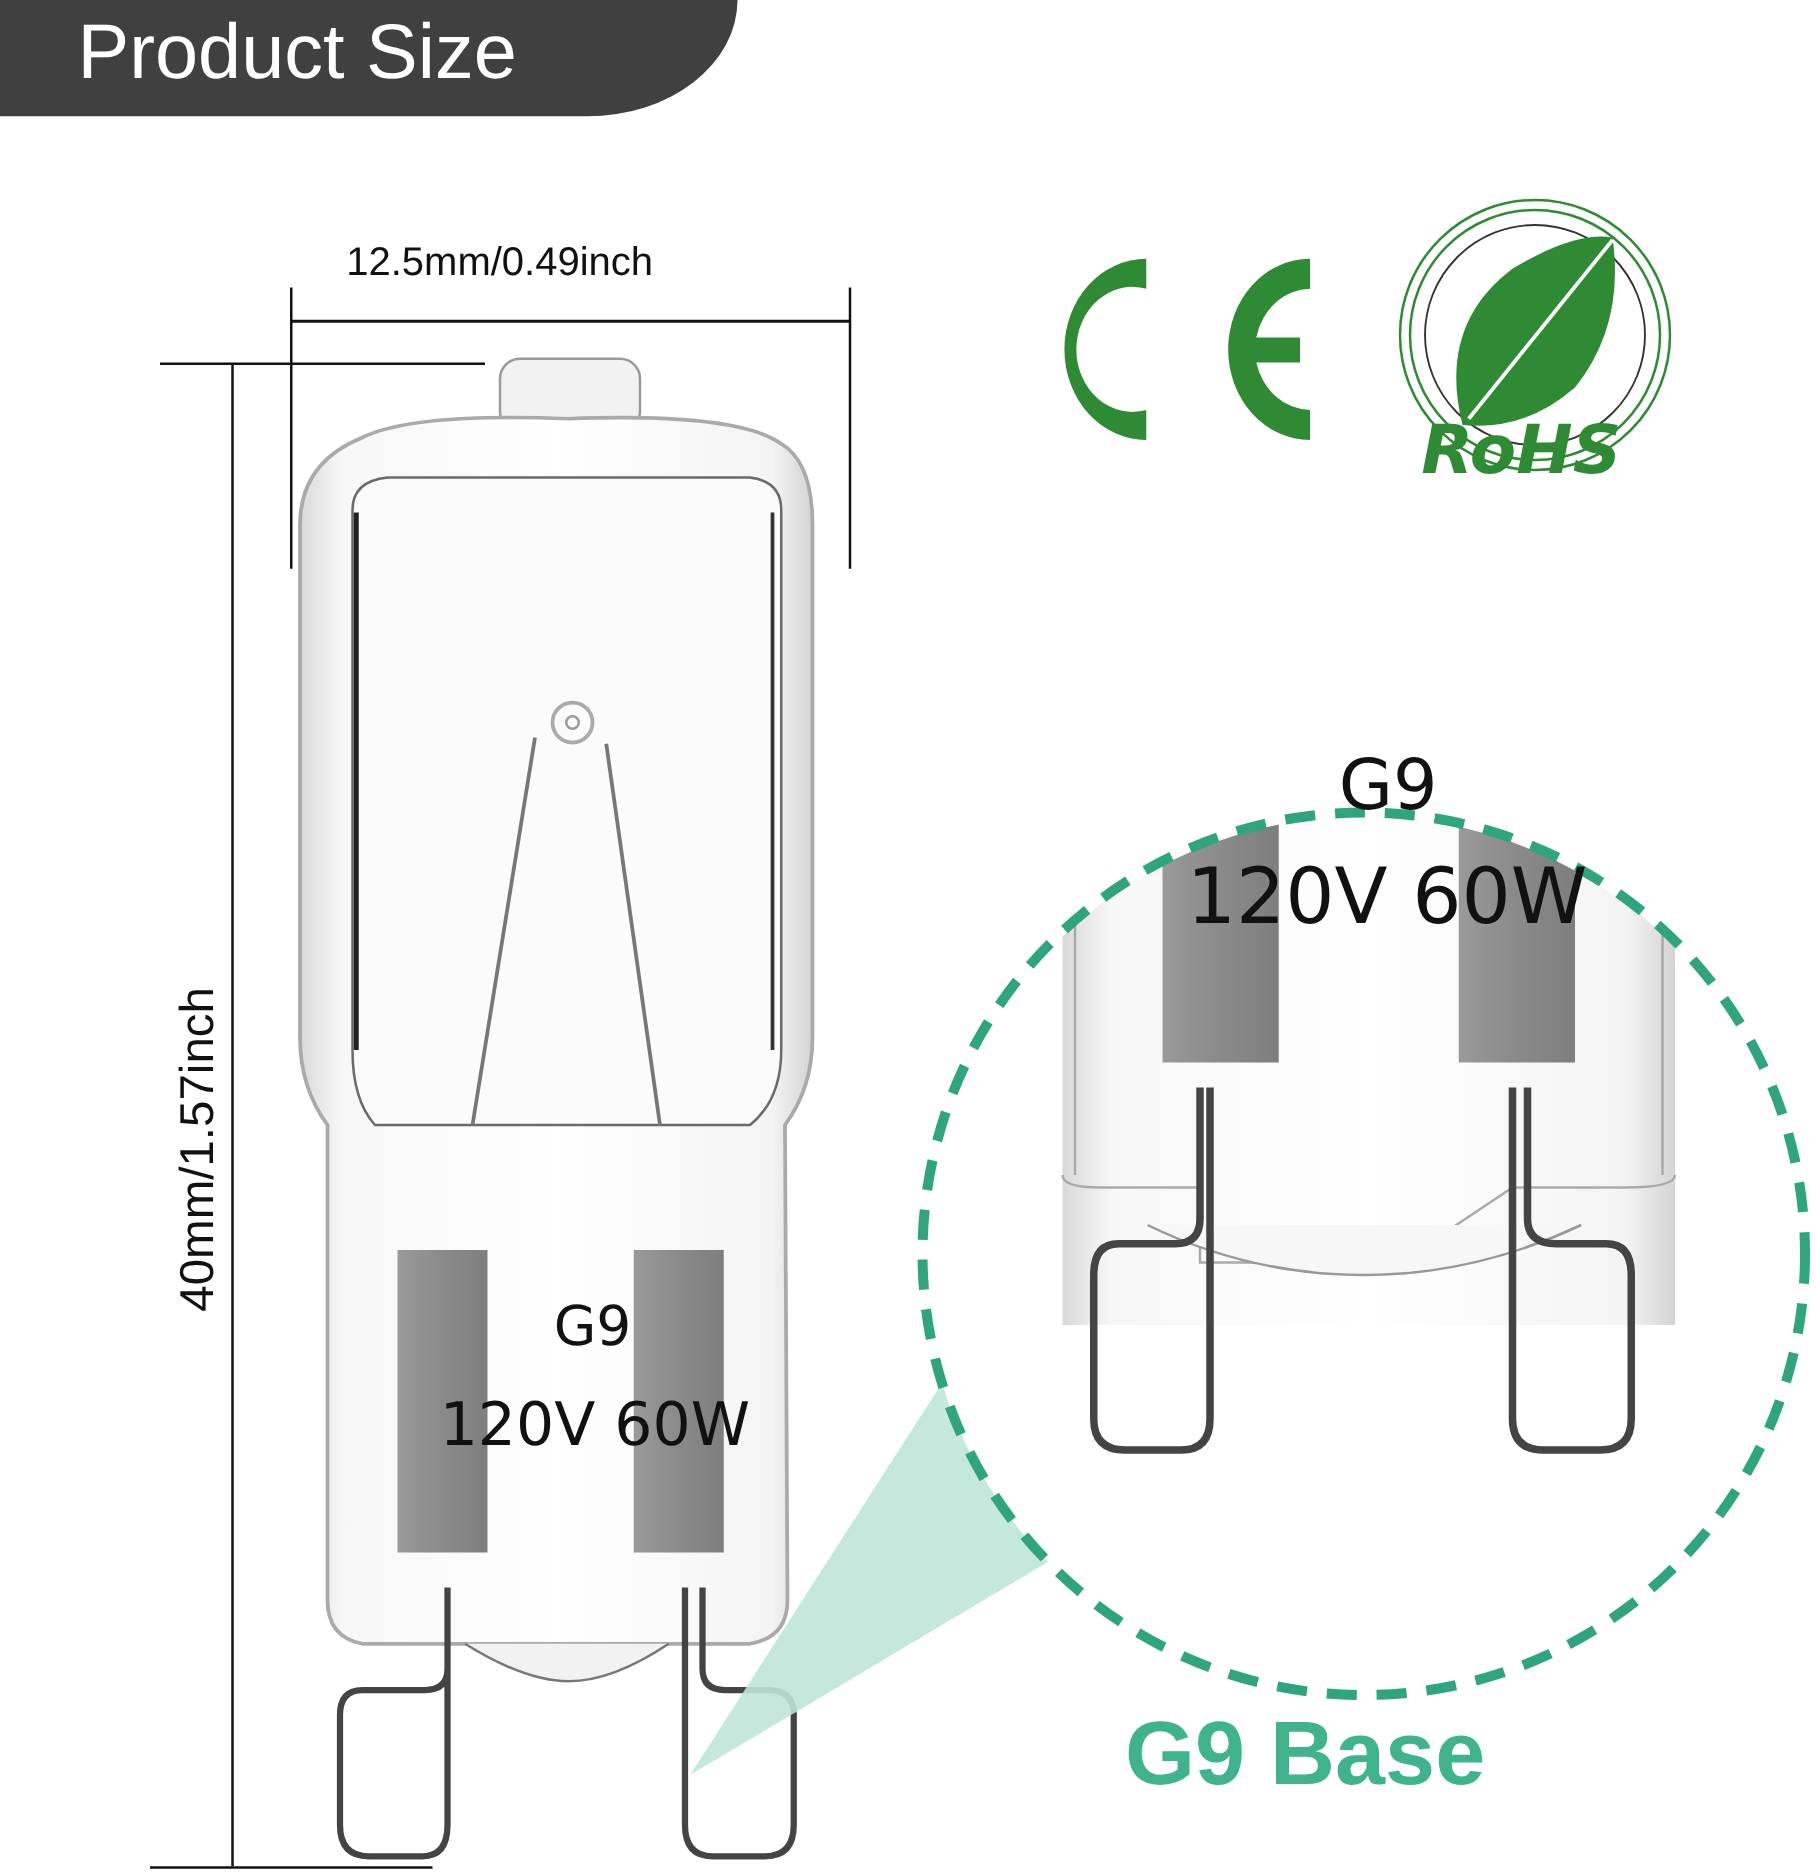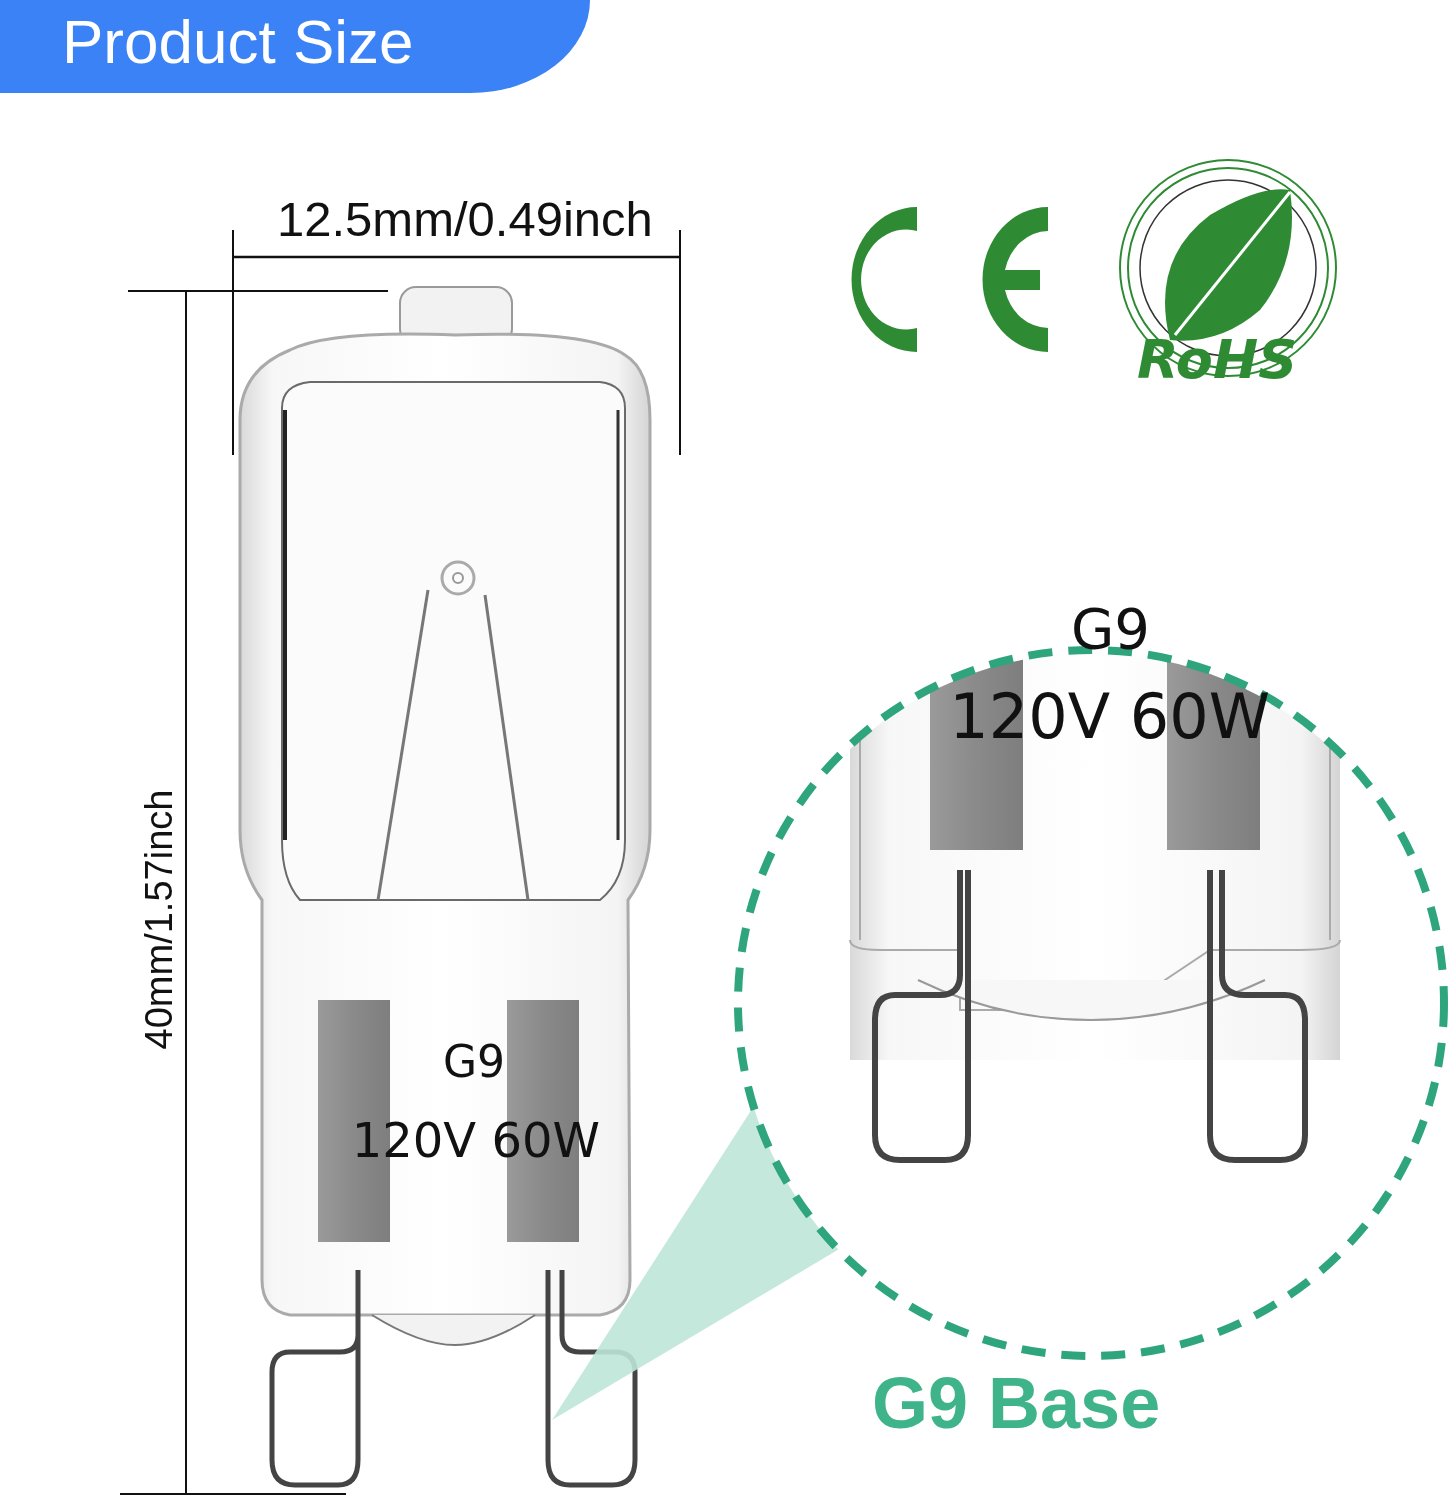--- a/index.html
+++ b/index.html
@@ -1,22 +1,22 @@
 <!DOCTYPE html>
 <html><head>
 <meta charset="utf-8">
 <style>
   html, body { margin:0; padding:0; }
   body { width:1453px; height:1500px; background:#ffffff; position:relative; overflow:hidden; font-family:"Liberation Sans", sans-serif; }
-  .banner { position:absolute; left:0; top:0; width:590px; height:93px; background:#3b82f6; border-bottom-right-radius:120px 93px; }
+  .banner { position:absolute; left:0; top:0; width:590px; height:93px; background:#404040; border-bottom-right-radius:120px 93px; }
   .banner-title { position:absolute; left:62px; top:6px; font-size:62px; color:#ffffff; font-family:"Liberation Sans", sans-serif; letter-spacing:0px; white-space:nowrap; }
   .dim-label { position:absolute; color:#111; font-family:"Liberation Sans", sans-serif; white-space:nowrap; }
   svg { position:absolute; left:0; top:0; }
   .cap-label { position:absolute; font-family:"DejaVu Sans", sans-serif; color:#111; white-space:nowrap; text-align:right; }
-  .base-title { position:absolute; left:872px; top:1362px; font-size:72px; font-weight:bold; color:#3fb38a; font-family:"Liberation Sans", sans-serif; white-space:nowrap; }
+  .base-title { position:absolute; left:900px; top:1362px; font-size:72px; font-weight:bold; color:#3fb38a; font-family:"Liberation Sans", sans-serif; white-space:nowrap; }
 </style>
 </head>
 <body>
 
 <div class="banner">
   <div class="banner-title">Product Size</div>
 </div>
 
 <svg width="1453" height="1500" viewBox="0 0 1453 1500">
   <defs>
@@ -100,21 +100,21 @@
   <g>
     <circle cx="1228" cy="268" r="108" fill="none" stroke="#2e8b34" stroke-width="2"></circle>
     <circle cx="1228" cy="268" r="100" fill="none" stroke="#2e8b34" stroke-width="2"></circle>
     <circle cx="1228" cy="268" r="88" fill="none" stroke="#333" stroke-width="1.5"></circle>
     <path d="M1170 340 Q1150 260 1210 215 Q1260 185 1290 190 Q1300 260 1260 310 Q1220 345 1170 340 Z" fill="#2e8b34"></path>
     <line x1="1175" y1="335" x2="1290" y2="192" stroke="#fff" stroke-width="3"></line>
     <text x="1217" y="378" font-family="DejaVu Sans, sans-serif" font-size="54" font-weight="bold" font-style="italic" fill="#2e8b34" text-anchor="middle">RoHS</text>
   </g>
 </svg>
 
-<div class="dim-label" style="left:277px; top:191px; font-size:49px;">12.5mm/0.49inch</div>
+<div class="dim-label" style="left:277px; top:191px; font-size:32px;">12.5mm/0.49inch</div>
 <div class="dim-label" style="left:-6px; top:898px; font-size:38px; transform:rotate(-90deg); transform-origin:center; width:330px; text-align:center;">40mm/1.57inch</div>
 
 <div class="cap-label" style="left:395px; top:1036px; width:110px; font-size:44px;">G9</div>
 <div class="cap-label" style="left:310px; top:1112px; width:290px; font-size:48px;">120V 60W</div>
 
 <div class="cap-label" style="left:1030px; top:596px; width:120px; font-size:56px;">G9</div>
 <div class="cap-label" style="left:930px; top:680px; width:340px; font-size:62px;">120V 60W</div>
 
 <div class="base-title">G9 Base</div>
 

